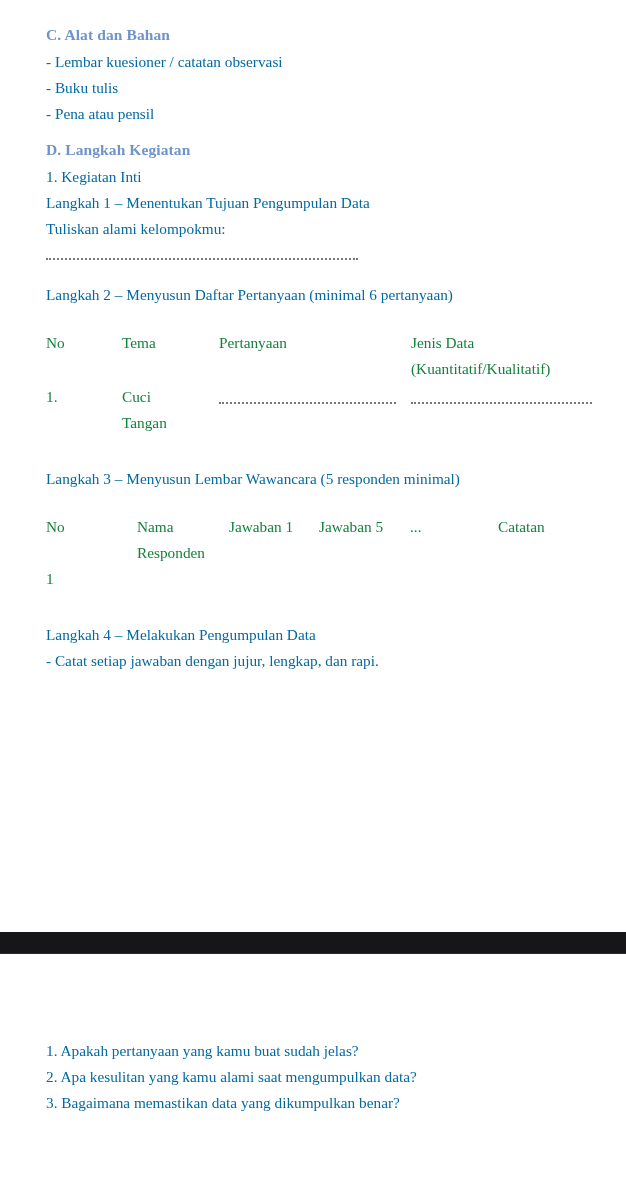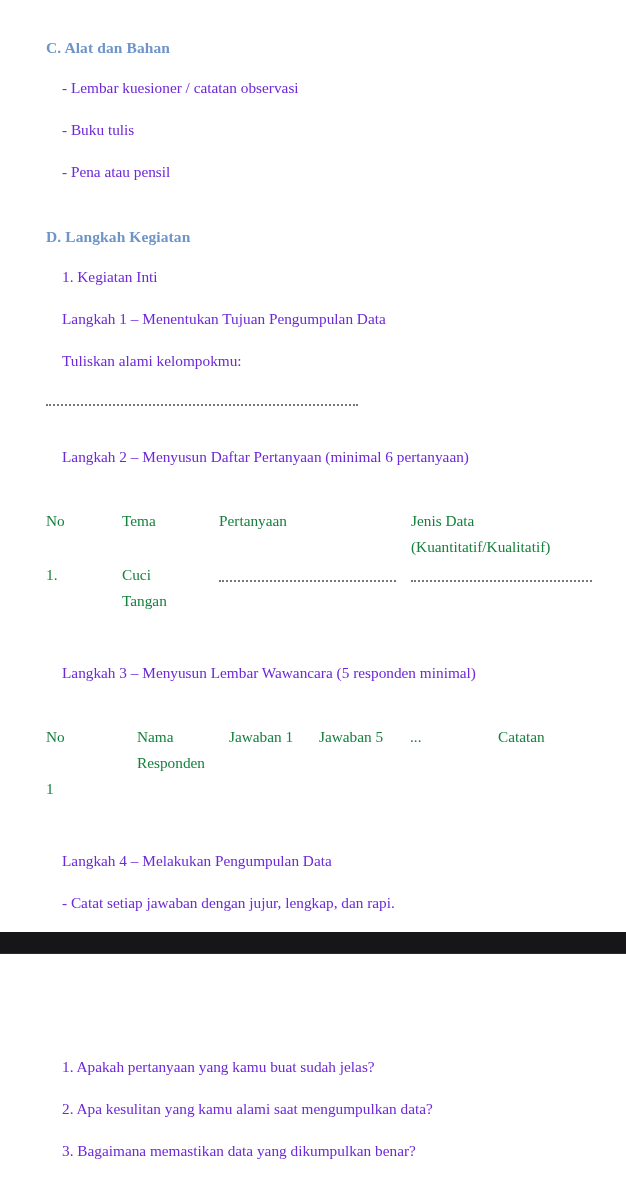--- a/index.html
+++ b/index.html
@@ -31,29 +31,29 @@
     left: 46px;
     top: 24px;
     width: 560px;
   }
 
   .section-heading {
     color: #6e94c9;
     font-size: 15.5px;
     font-weight: 700;
     line-height: 22px;
-    margin: 13px 0 3px 0;
+    margin: 0 0 3px 0;
     letter-spacing: 0.1px;
   }
 
   .line {
     font-size: 15.3px;
     line-height: 26px;
-    margin: 16px;
-    color: #6d28d9;
+    margin: 0;
+    color: #0369a1;
     white-space: pre-wrap;
   }
 
   .spacer-sm { height: 12px; }
   .spacer-md { height: 22px; }
   .spacer-lg { height: 30px; }
 
   .dots-leader {
     height: 14px;
     margin-top: 2px;

